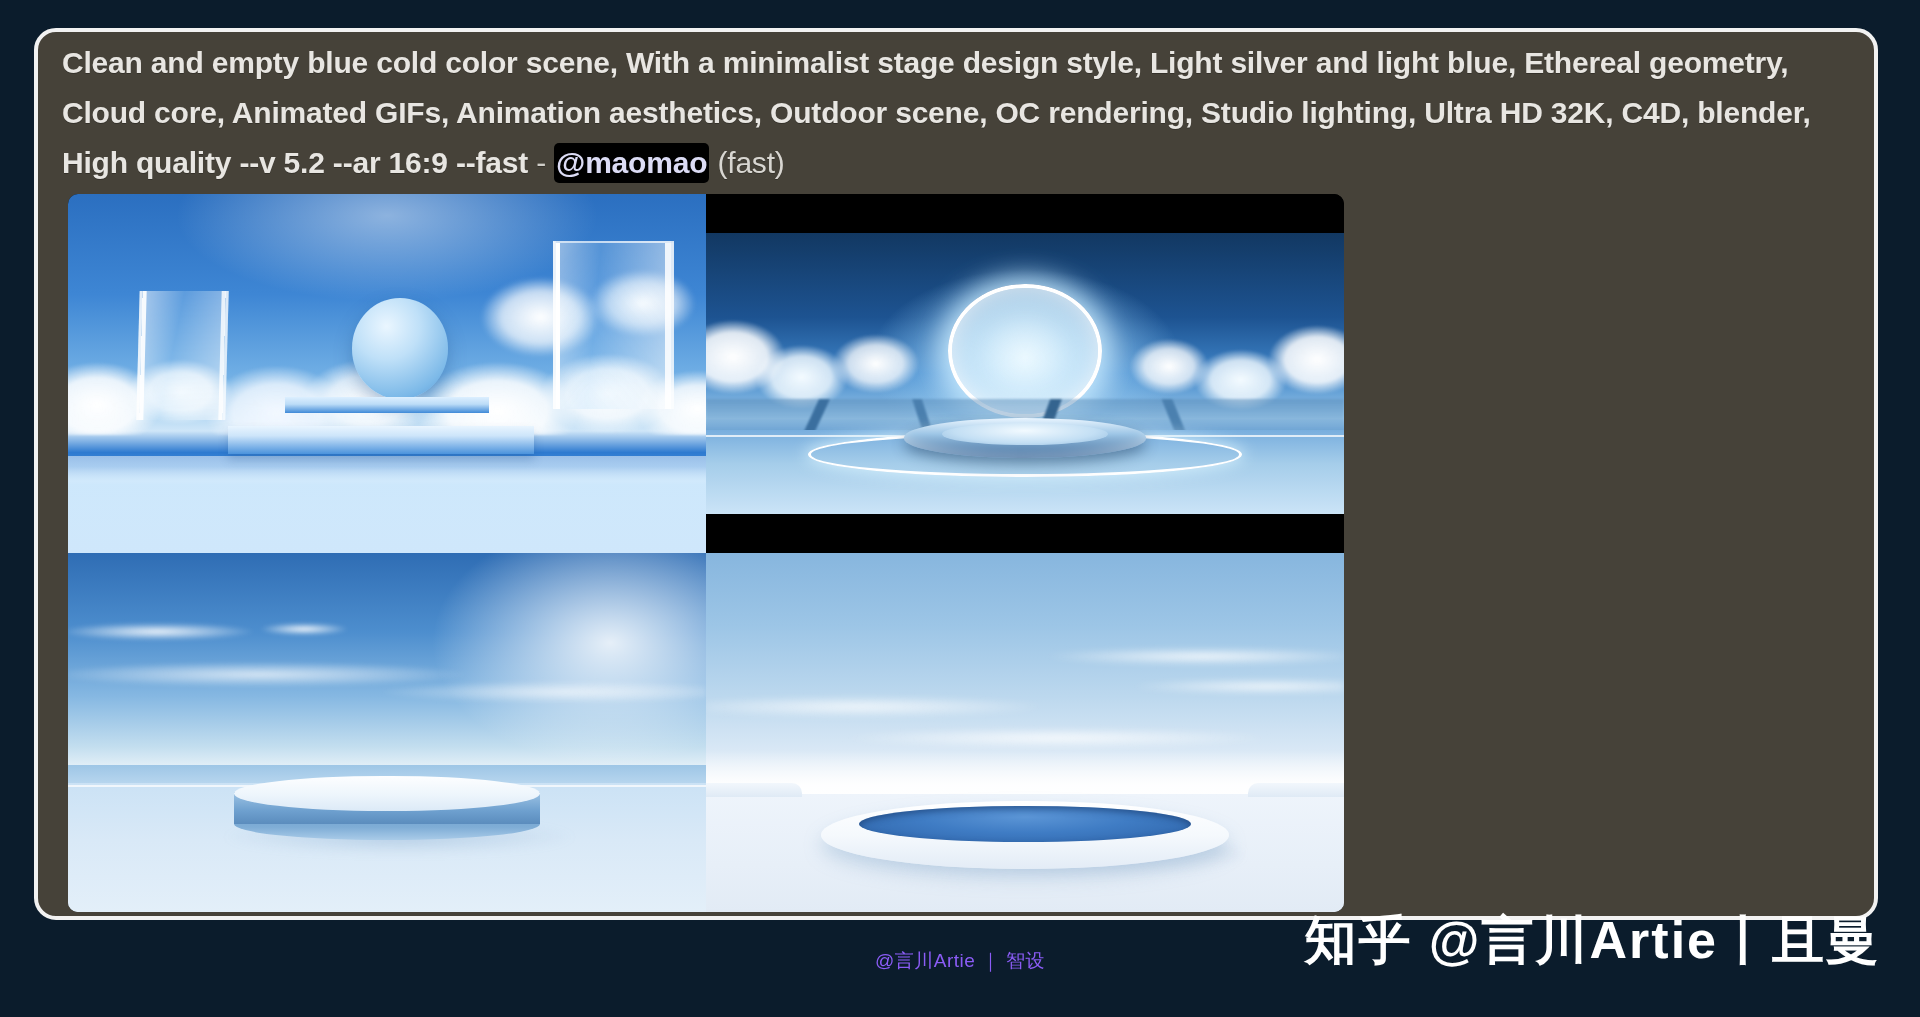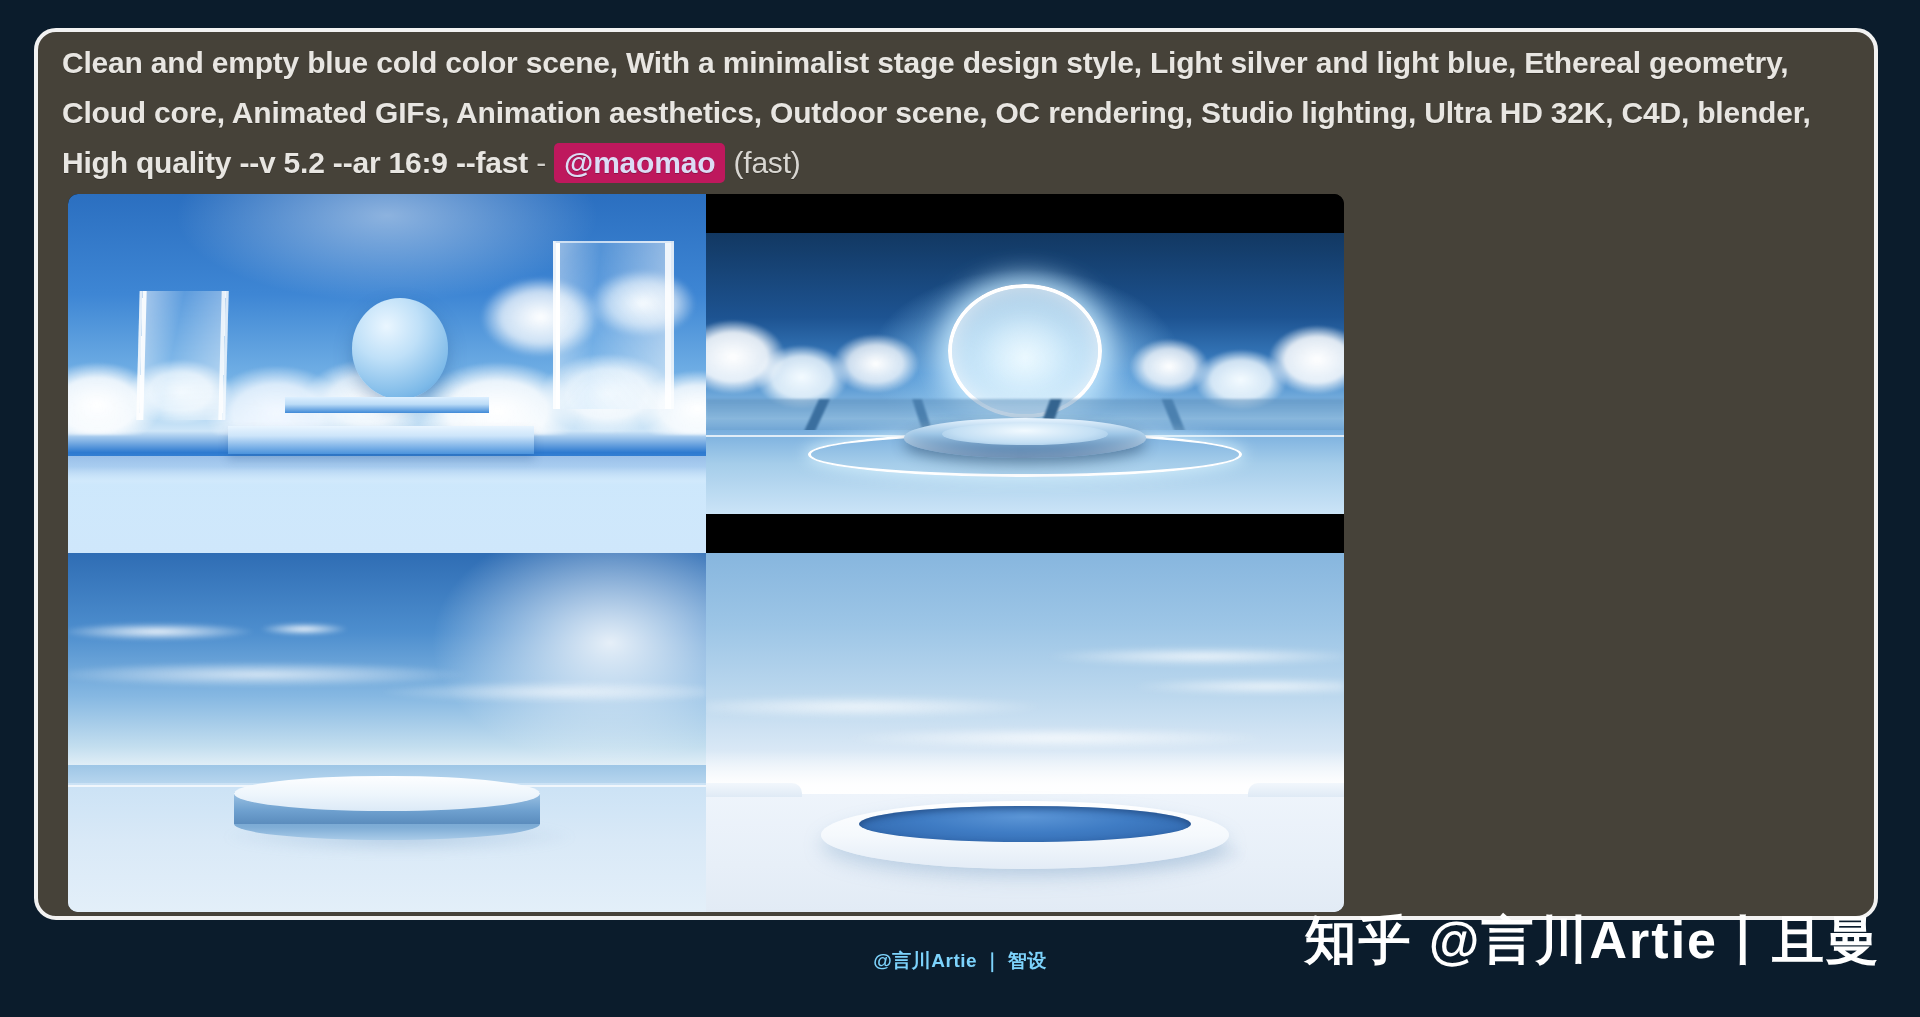--- a/index.html
+++ b/index.html
@@ -41,24 +41,24 @@
     font-weight: 700;
     line-height: 50px;
     letter-spacing: -0.2px;
     text-shadow: 0 1px 0 rgba(0,0,0,.25);
   }
 
   #prompt-block .prompt-text { display: inline; }
 
   .mention {
     display: inline-block;
-    background: #be185d;
+    background: #000000;
     color: #dcdcf5;
     border-radius: 5px;
-    padding: 0 10px;
+    padding: 0 2px;
     line-height: 40px;
     vertical-align: baseline;
   }
 
   .dash { display: inline; font-weight: 400; color: #cfcdc8; }
 
   .suffix { display: inline; font-weight: 400; color: #d8d6d1; }
 
   
   #image-grid {
@@ -303,24 +303,23 @@
     background: radial-gradient(ellipse at 55% 40%, rgba(140,170,205,.45), rgba(140,170,205,0) 70%);
     filter: blur(5px);
   }
 
   
   #small-watermark {
     position: absolute;
     left: 0; right: 0;
     top: 948px;
     text-align: center;
-    color: #7dd3fc;
+    color: #8b5cf6;
     font-size: 19px;
     letter-spacing: .5px;
-    font-weight: bold;
   }
 
   #big-watermark {
     position: absolute;
     right: 40px;
     top: 906px;
     color: #ffffff;
     font-size: 52px;
     font-weight: 700;
     letter-spacing: 2px;

